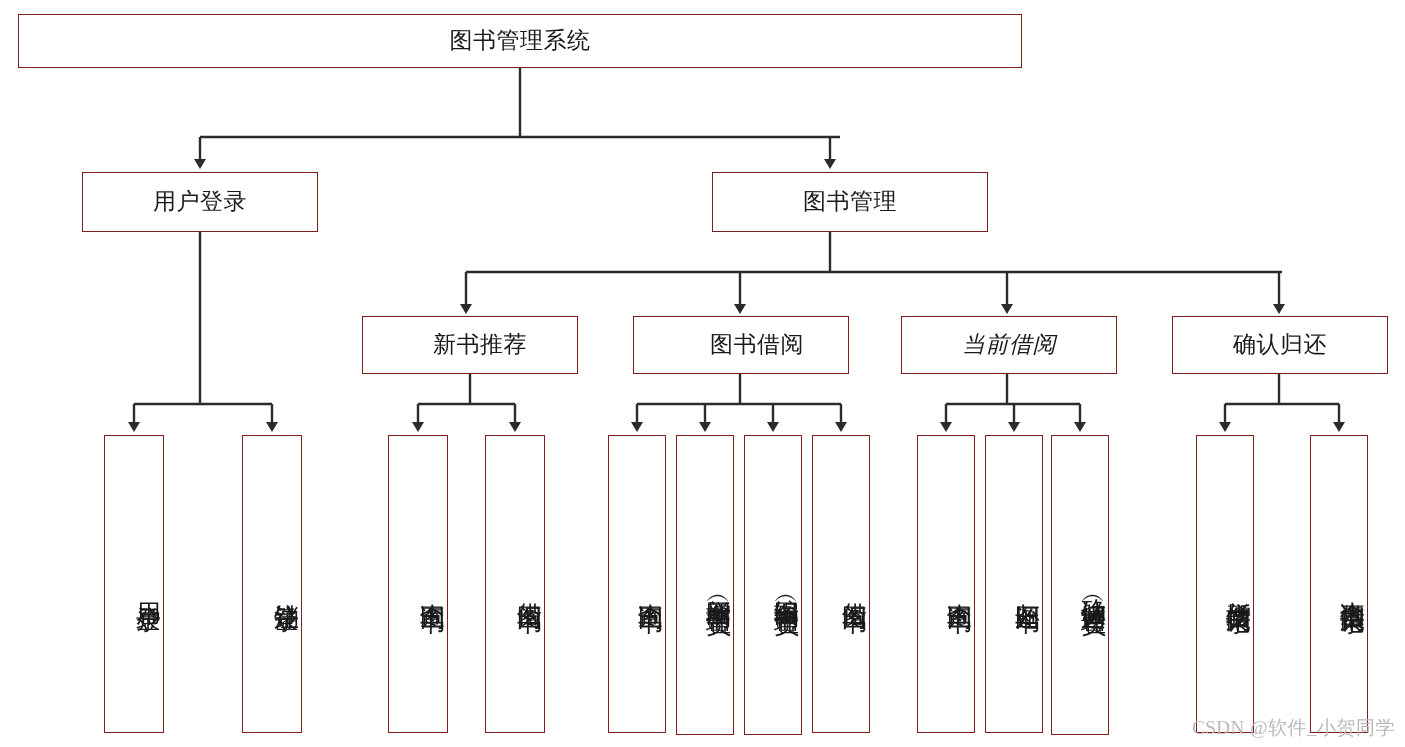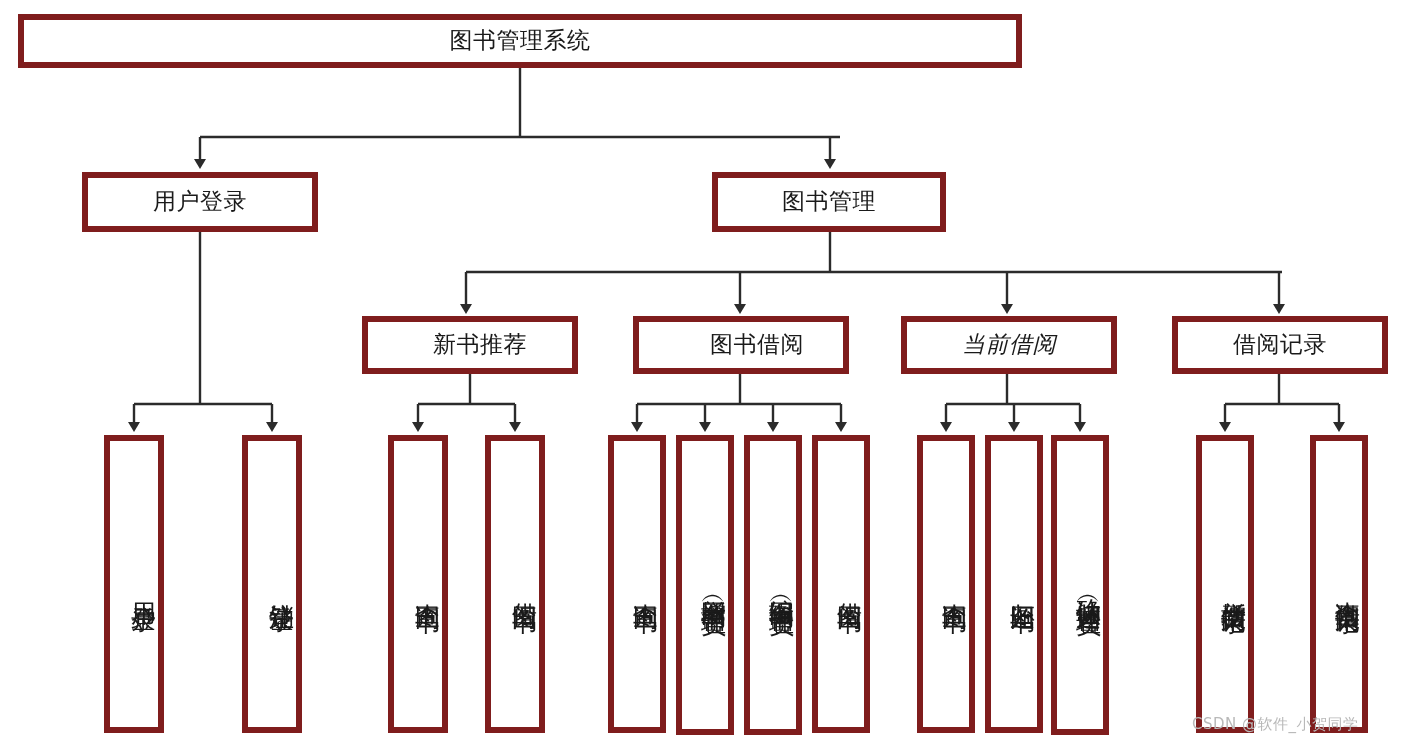--- a/index.html
+++ b/index.html
@@ -21,21 +21,21 @@
     position: absolute;
     left: 0;
     top: 0;
     width: 1405px;
     height: 747px;
     pointer-events: none;
   }
   .node {
     position: absolute;
     box-sizing: border-box;
-    border: 6px solid #7f1d1d;
+    border: 1px solid #7f1d1d;
     background: #ffffff;
     display: flex;
     align-items: center;
     justify-content: center;
     color: #1a1a1a;
     line-height: 1.18;
     text-align: center;
   }
   .node.horiz {
     font-size: 23px;
@@ -51,23 +51,24 @@
     justify-content: center;
   }
   .node.vert .label {
     writing-mode: vertical-rl;
     text-orientation: upright;
     white-space: nowrap;
   }
   .watermark {
     position: absolute;
     color: #b9b9b9;
-    font-size: 15px;
+    font-size: 19px;
     white-space: nowrap;
     letter-spacing: 0.5px;
+    font-family: Liberation Serif, serif;
   }
 </style>
 </head>
 <body>
 
 <div id="canvas">
 
   <svg id="edges" viewBox="0 0 1405 747">
     <defs>
       <marker id="arrow" markerWidth="10" markerHeight="12" refX="1" refY="6" orient="auto" markerUnits="userSpaceOnUse">
@@ -130,35 +131,35 @@
     </g>
   </svg>
 
   <div class="node horiz" style="left:18px; top:14px; width:1004px; height:54px;">
     <span class="label">图书管理系统</span>
   </div>
 
   <div class="node horiz" style="left:82px; top:172px; width:236px; height:60px;">
     <span class="label">用户登录</span>
   </div>
-  <div class="node horiz" style="left:712px; top:172px; width:234px; height:60px;">
+  <div class="node horiz" style="left:712px; top:172px; width:276px; height:60px;">
     <span class="label">图书管理</span>
   </div>
 
   <div class="node horiz" style="left:362px; top:316px; width:216px; height:58px;padding-left:20px;">
     <span class="label">新书推荐</span>
   </div>
   <div class="node horiz" style="left:633px; top:316px; width:216px; height:58px;padding-left:32px;">
     <span class="label">图书借阅</span>
   </div>
   <div class="node horiz" style="left:901px; top:316px; width:216px; height:58px;font-style:italic;">
     <span class="label">当前借阅</span>
   </div>
   <div class="node horiz" style="left:1172px; top:316px; width:216px; height:58px;">
-    <span class="label">借阅记录</span>
+    <span class="label">确认归还</span>
   </div>
 
   <div class="node vert" style="left:104px; top:435px; width:60px; height:298px;">
     <span class="label">用户登录</span>
   </div>
   <div class="node vert" style="left:242px; top:435px; width:60px; height:298px;">
     <span class="label">注销登录</span>
   </div>
 
   <div class="node vert" style="left:388px; top:435px; width:60px; height:298px;">

